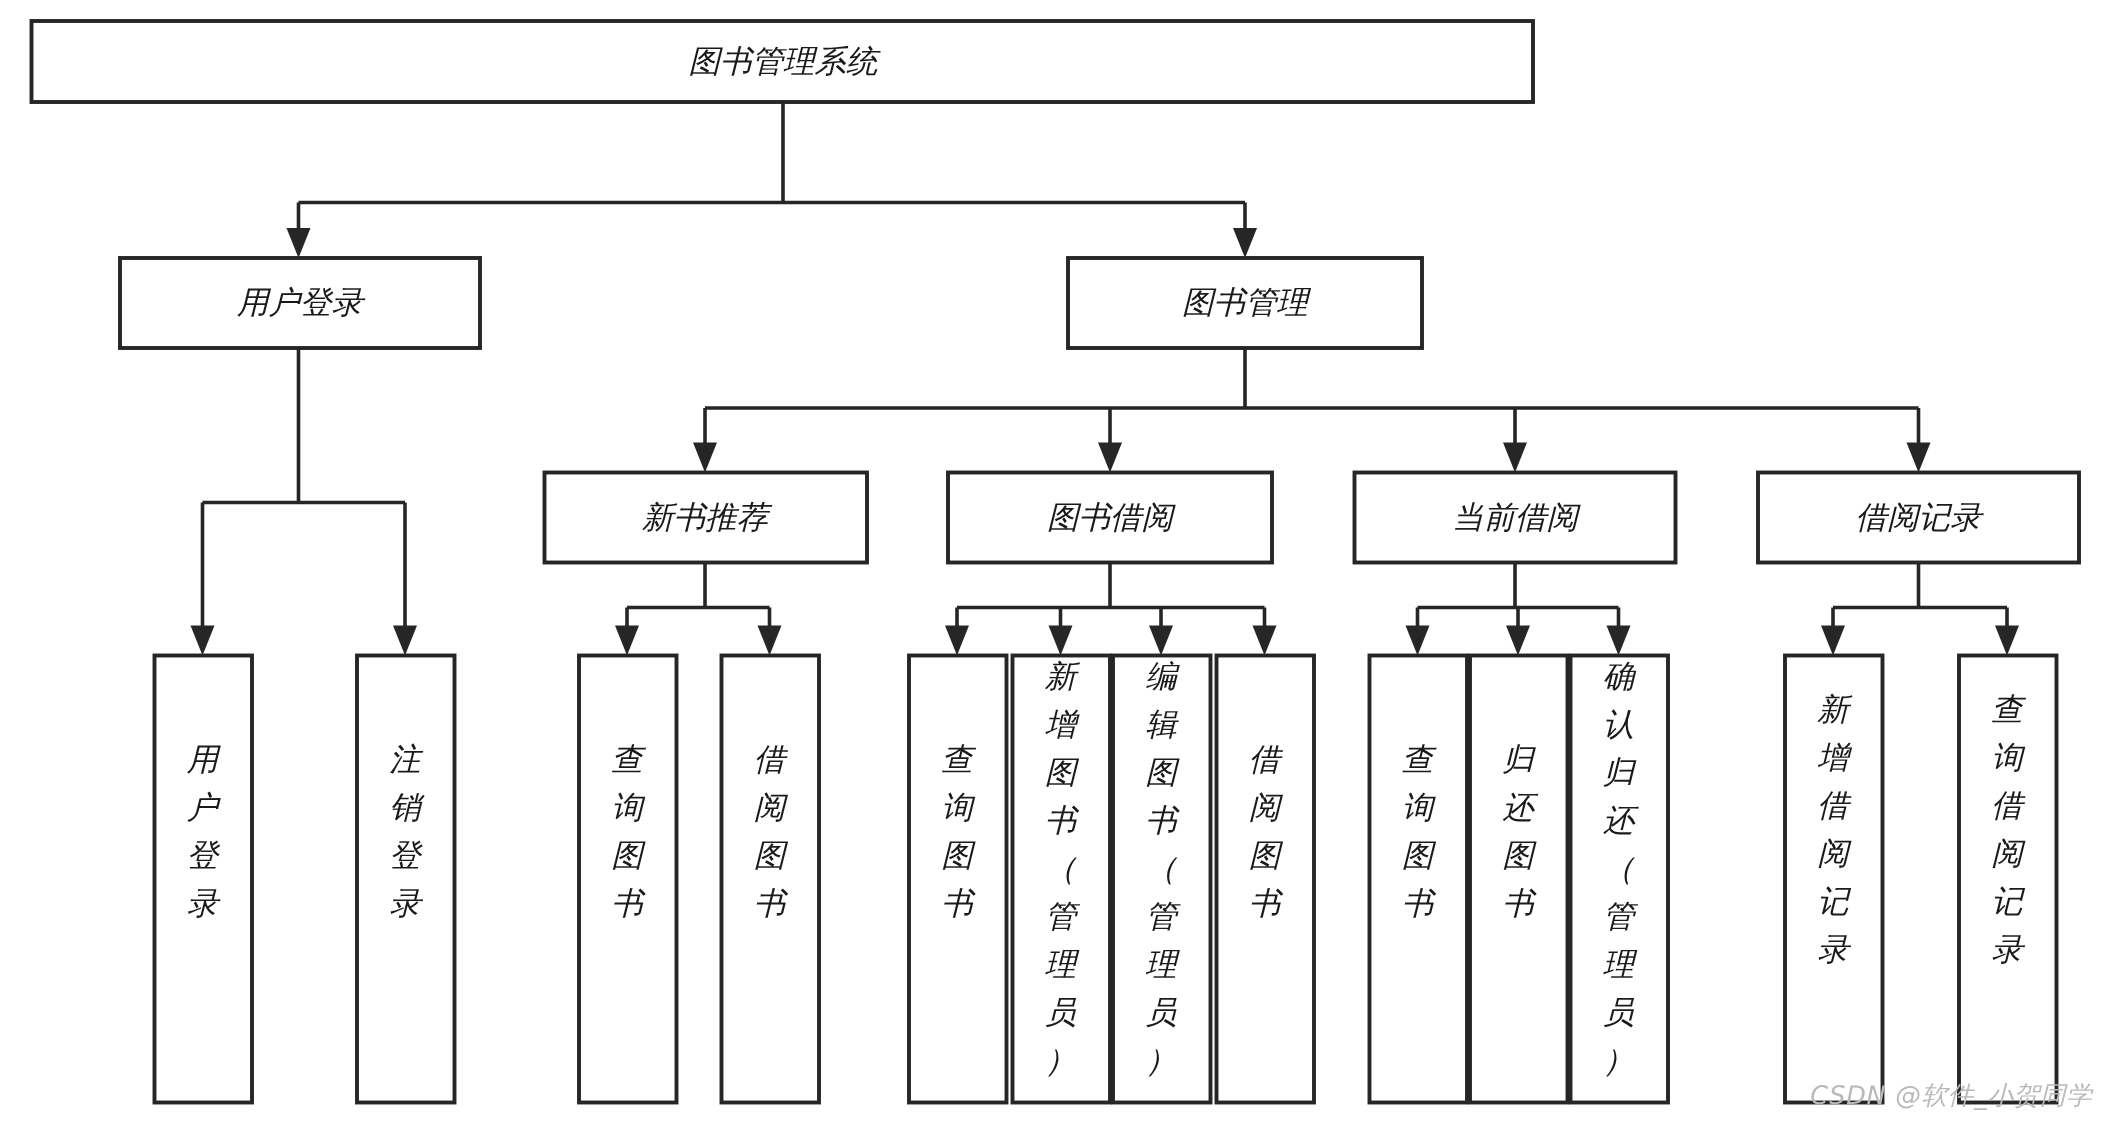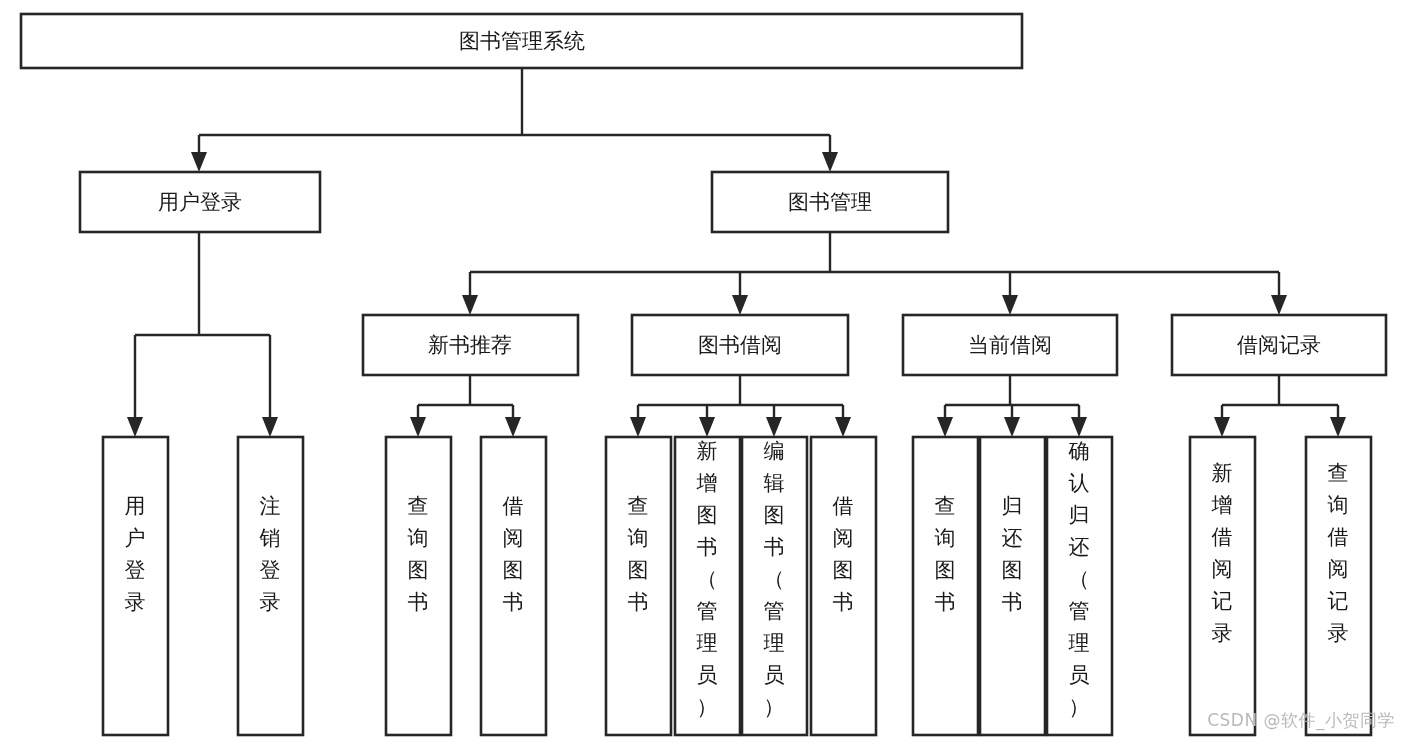--- a/index.html
+++ b/index.html
@@ -13,20 +13,21 @@
     overflow: hidden;
     font-family: "DejaVu Sans", "Liberation Sans", sans-serif;
     position: relative;
   }
   #diagram-root {
     position: absolute;
     left: 0;
     top: 0;
     width: 1405px;
     height: 747px;
+    font-style: italic;
   }
   svg.flow {
     display: block;
     width: 1405px;
     height: 747px;
   }
   .node-rect {
     fill: #ffffff;
     stroke: #262626;
     stroke-width: 2.6;
@@ -50,21 +51,21 @@
     fill: none;
     stroke-linecap: butt;
   }
   .edge-head {
     fill: #262626;
     stroke: none;
   }
   .watermark {
     position: absolute;
     right: 10px;
-    bottom: 15px;
+    bottom: 5px;
     font-family: "DejaVu Sans", "Liberation Sans", sans-serif;
     font-size: 17px;
     color: #b9b9b9;
     letter-spacing: 0.5px;
     white-space: nowrap;
     pointer-events: none;
   }
 </style>
 </head>
 <body>

